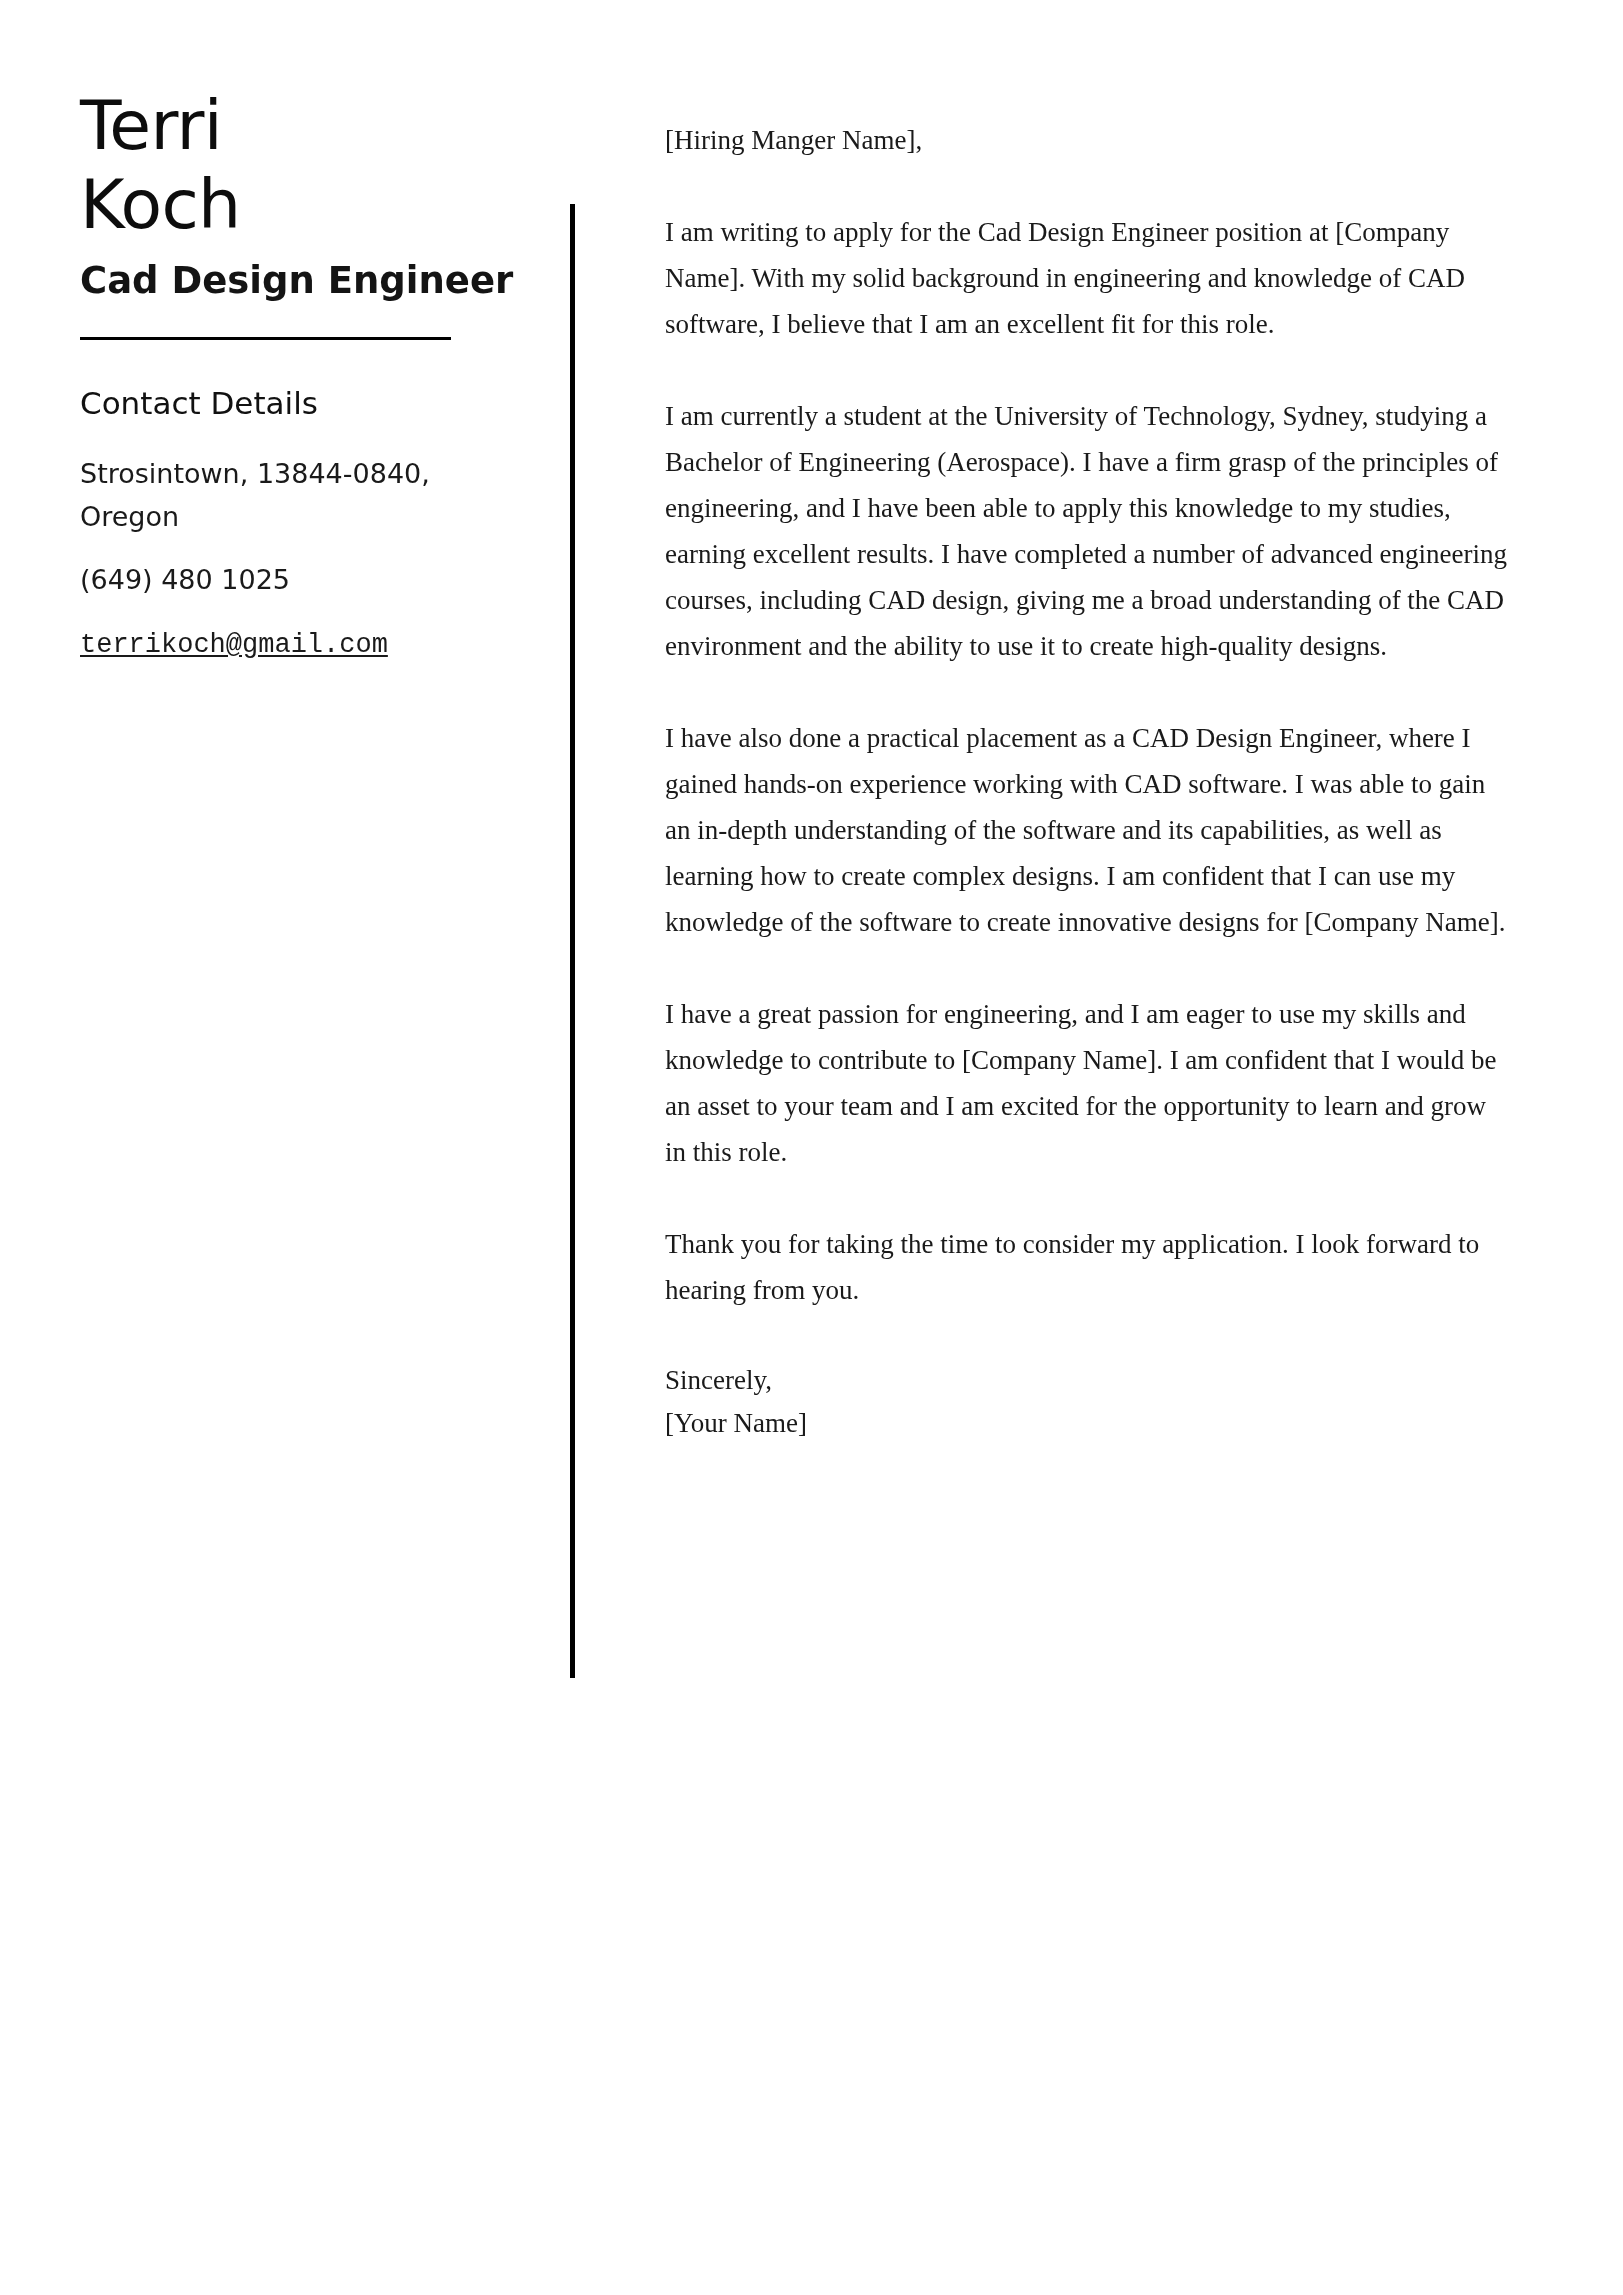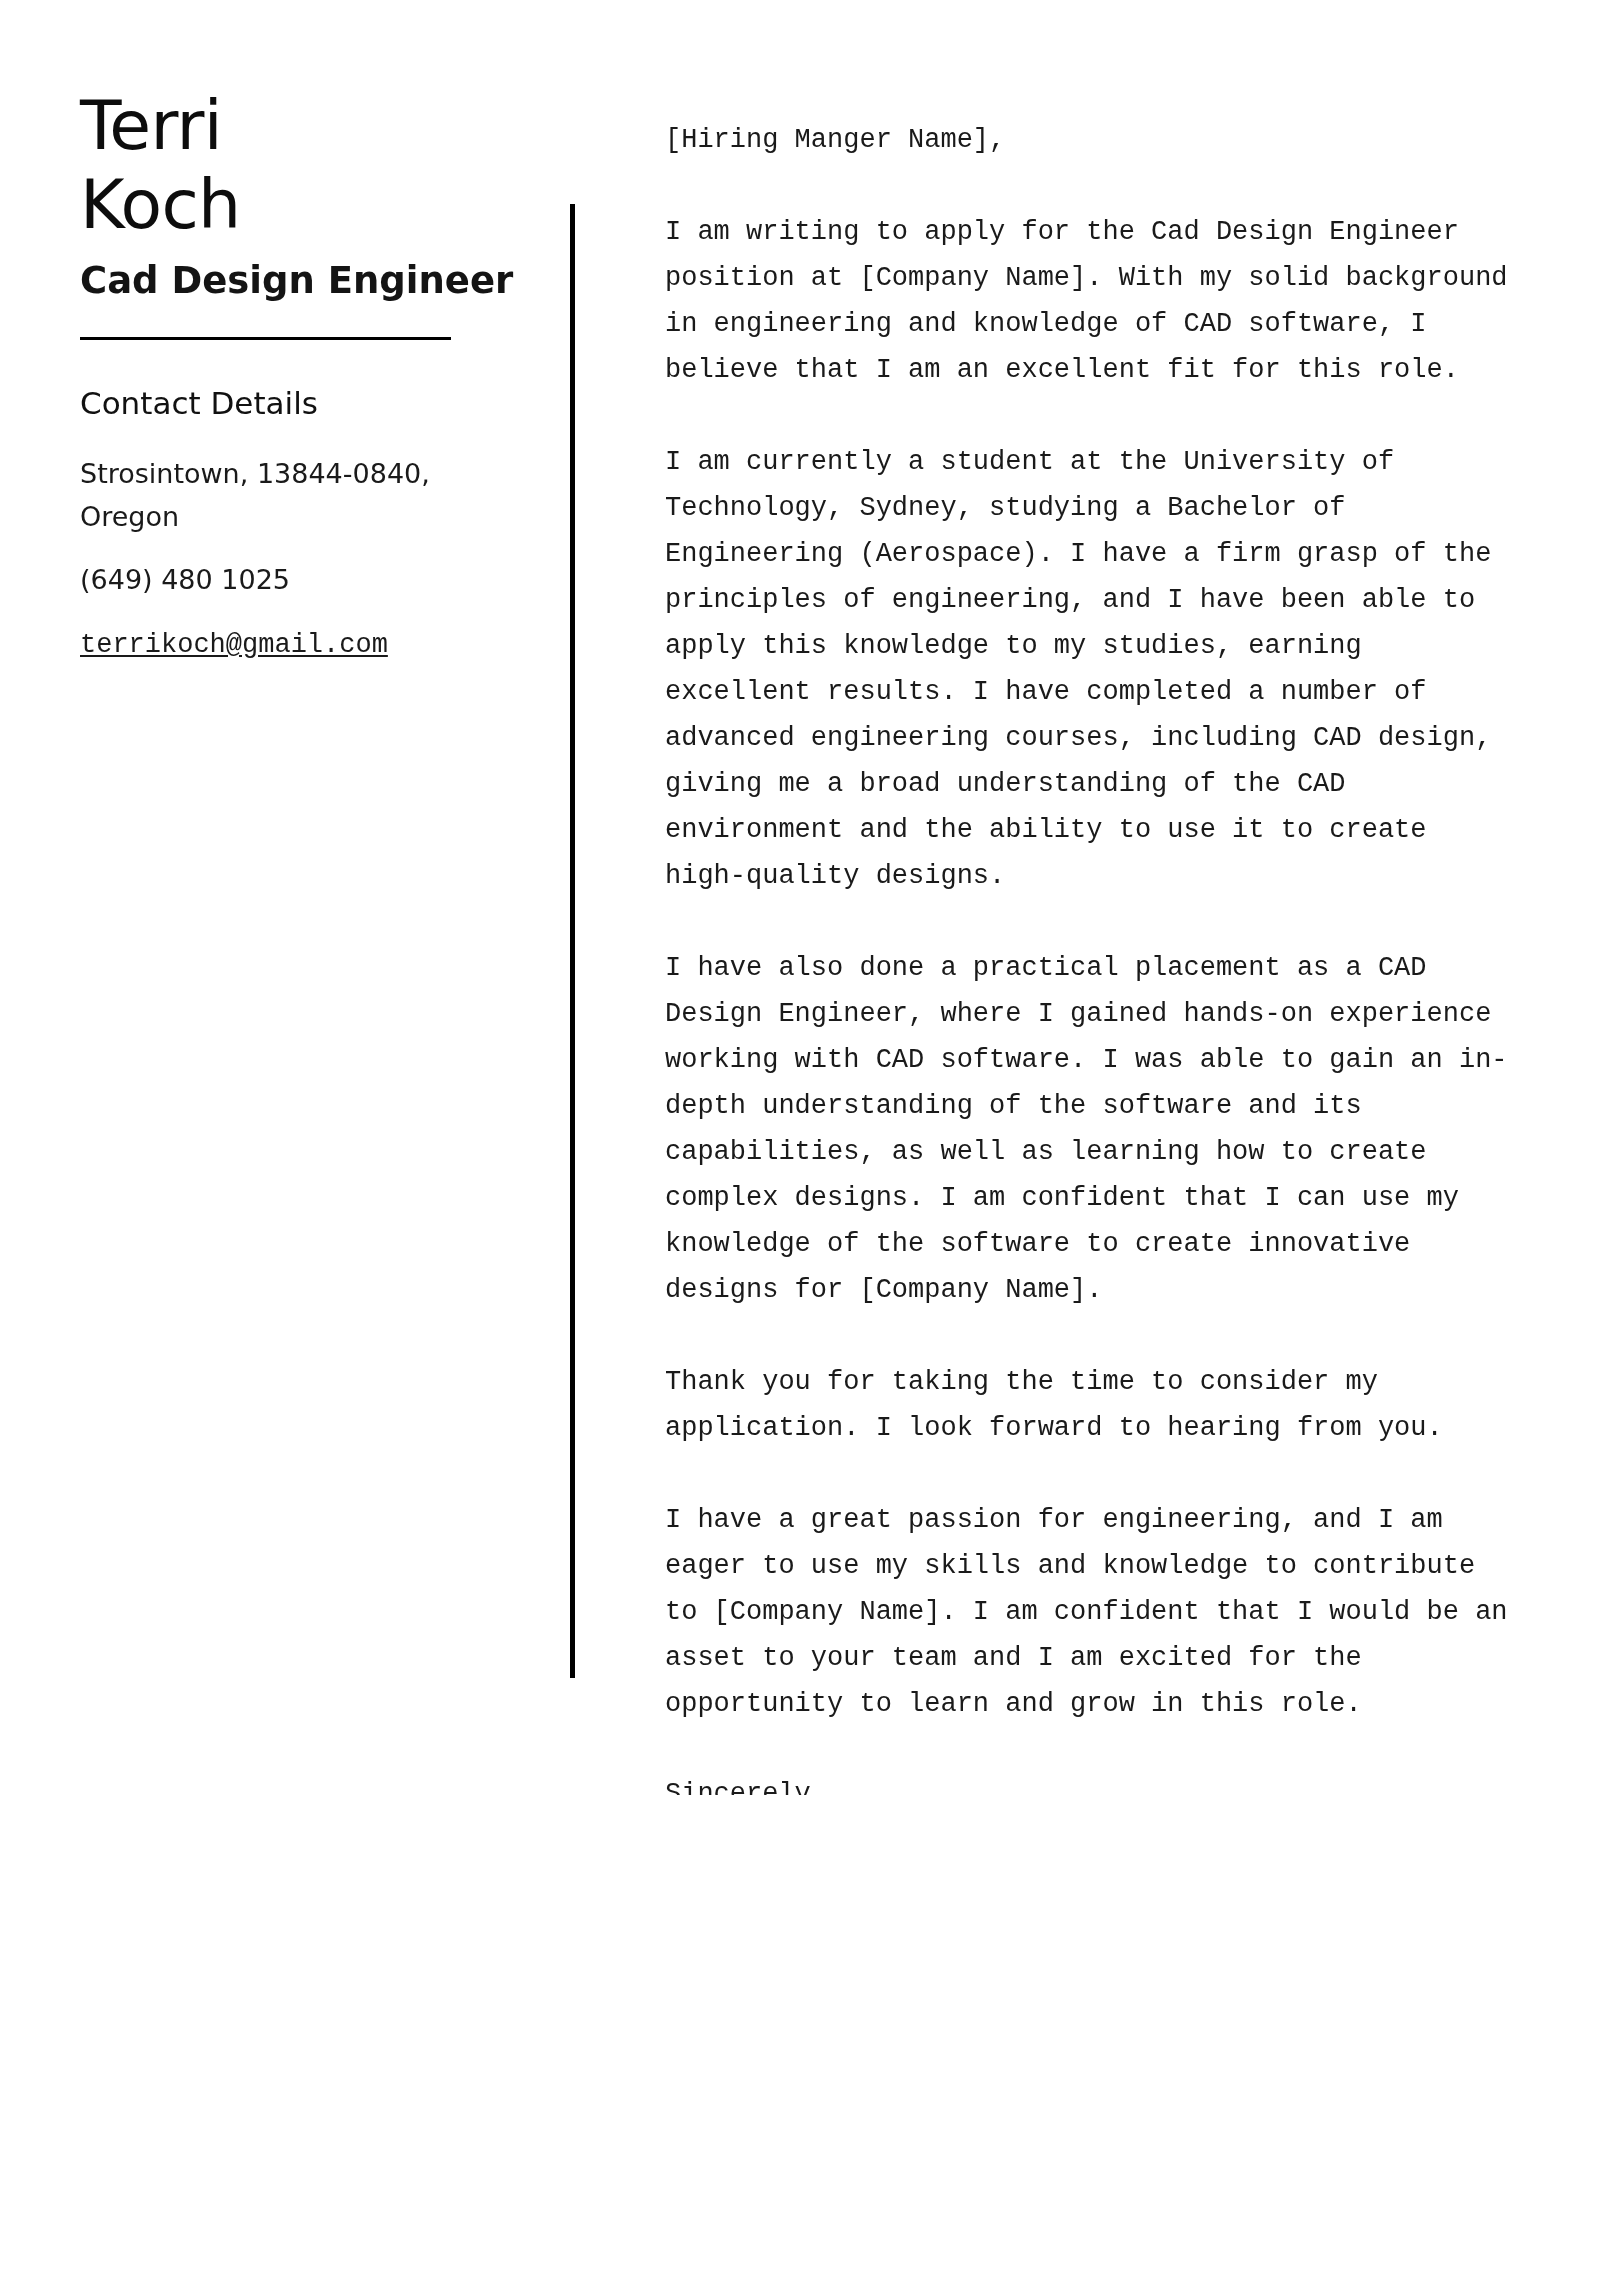--- a/index.html
+++ b/index.html
@@ -110,21 +110,21 @@
 
   
   .letter {
     position: absolute;
     left: 665px;
     top: 117px;
     width: 845px;
   }
 
   .letter p {
-    font-family: Liberation Mono, monospace;
+    font-family: Liberation Serif, serif;
     font-weight: 400;
     font-size: 27px;
     line-height: 46px;
     color: #1a1a1a;
     margin: 0 0 46px 0;
     text-align: left;
   }
   .letter p.salutation { margin-bottom: 46px; }
   .letter p.closing-word { margin-bottom: 0; }
   .letter p.signature-name { margin-bottom: 0; margin-top: 0; }
@@ -167,23 +167,23 @@
   <div class="letter">
 
     <p class="salutation">[Hiring Manger Name],</p>
 
     <p>I am writing to apply for the Cad Design Engineer position at [Company Name]. With my solid background in engineering and knowledge of CAD software, I believe that I am an excellent fit for this role.</p>
 
     <p>I am currently a student at the University of Technology, Sydney, studying a Bachelor of Engineering (Aerospace). I have a firm grasp of the principles of engineering, and I have been able to apply this knowledge to my studies, earning excellent results. I have completed a number of advanced engineering courses, including CAD design, giving me a broad understanding of the CAD environment and the ability to use it to create high-quality designs.</p>
 
     <p>I have also done a practical placement as a CAD Design Engineer, where I gained hands-on experience working with CAD software. I was able to gain an in-depth understanding of the software and its capabilities, as well as learning how to create complex designs. I am confident that I can use my knowledge of the software to create innovative designs for [Company Name].</p>
 
+    <p>I have a great passion for engineering, and I am eager to use my skills and knowledge to contribute to [Company Name]. I am confident that I would be an asset to your team and I am excited for the opportunity to learn and grow in this role.</p>
+
     <p>Thank you for taking the time to consider my application. I look forward to hearing from you.</p>
-
-    <p>I have a great passion for engineering, and I am eager to use my skills and knowledge to contribute to [Company Name]. I am confident that I would be an asset to your team and I am excited for the opportunity to learn and grow in this role.</p>
 
     <div class="closing-block">
       <p class="closing-word">Sincerely,</p>
       <p class="signature-name">[Your Name]</p>
     </div>
 
   </div>
 
 </div>
 

